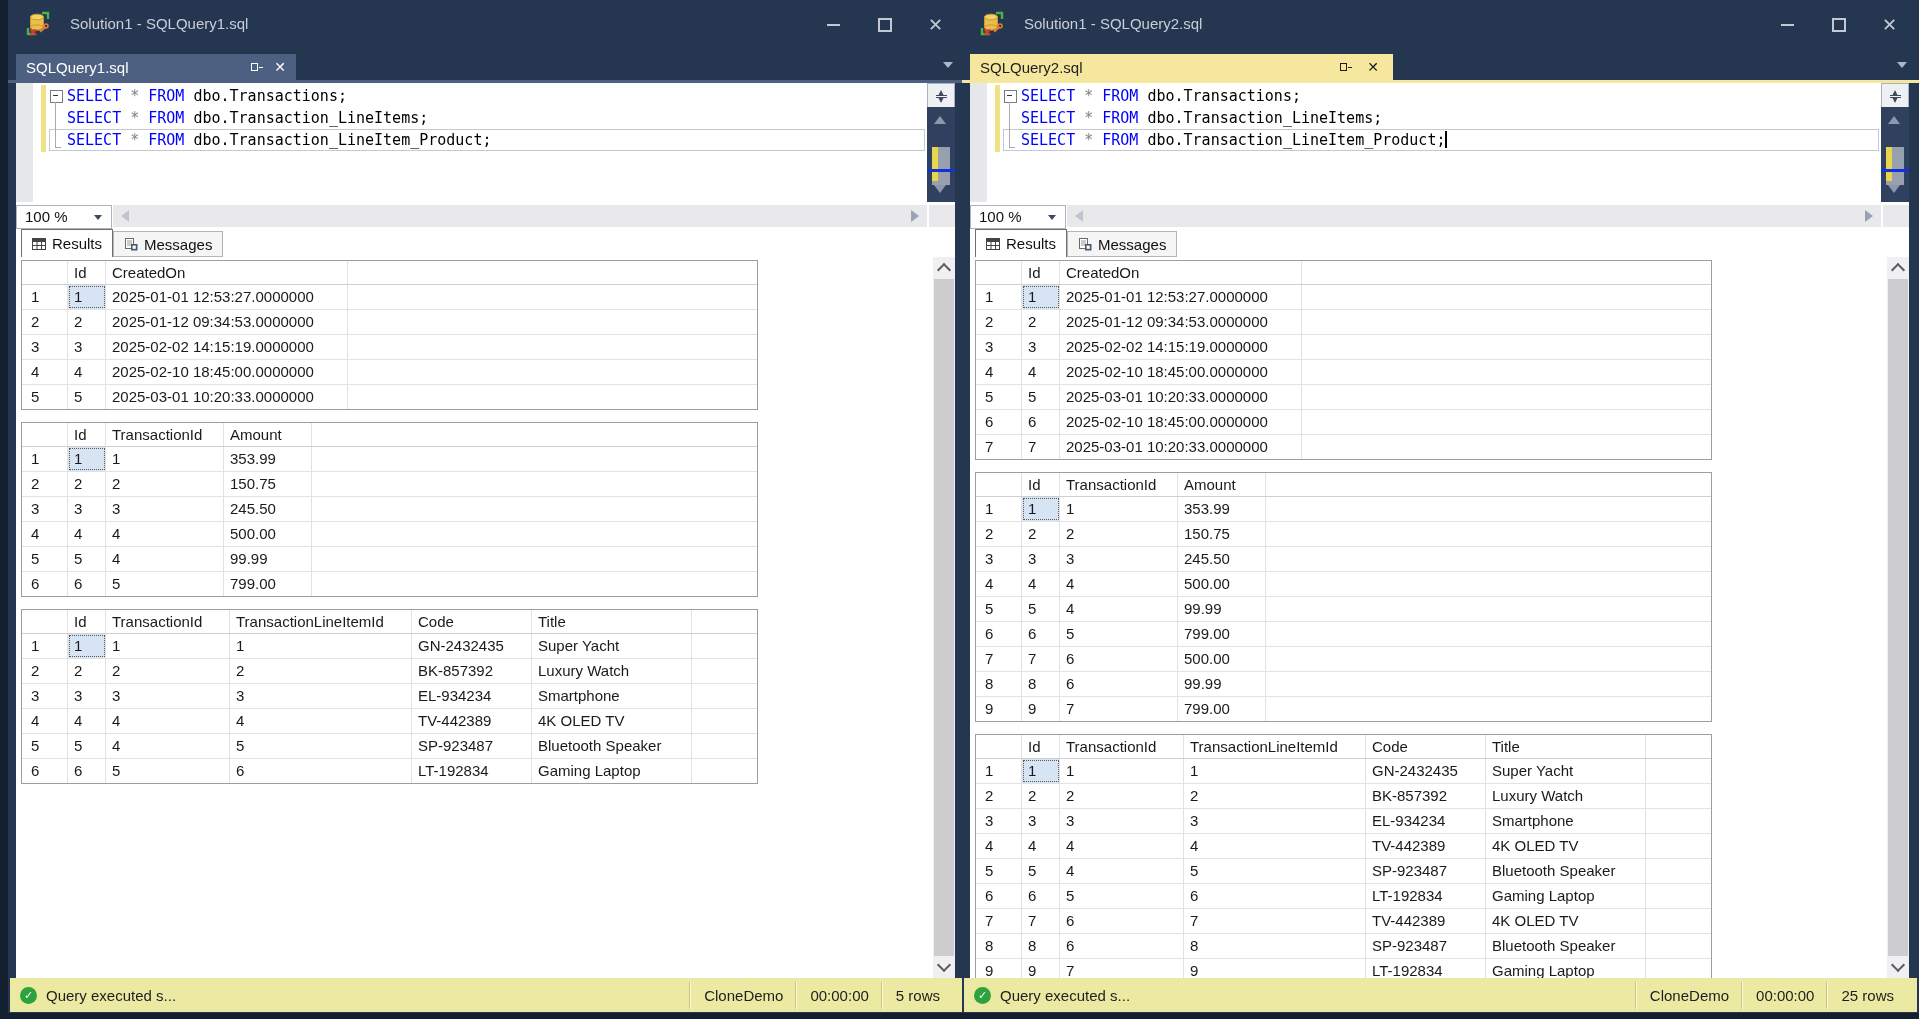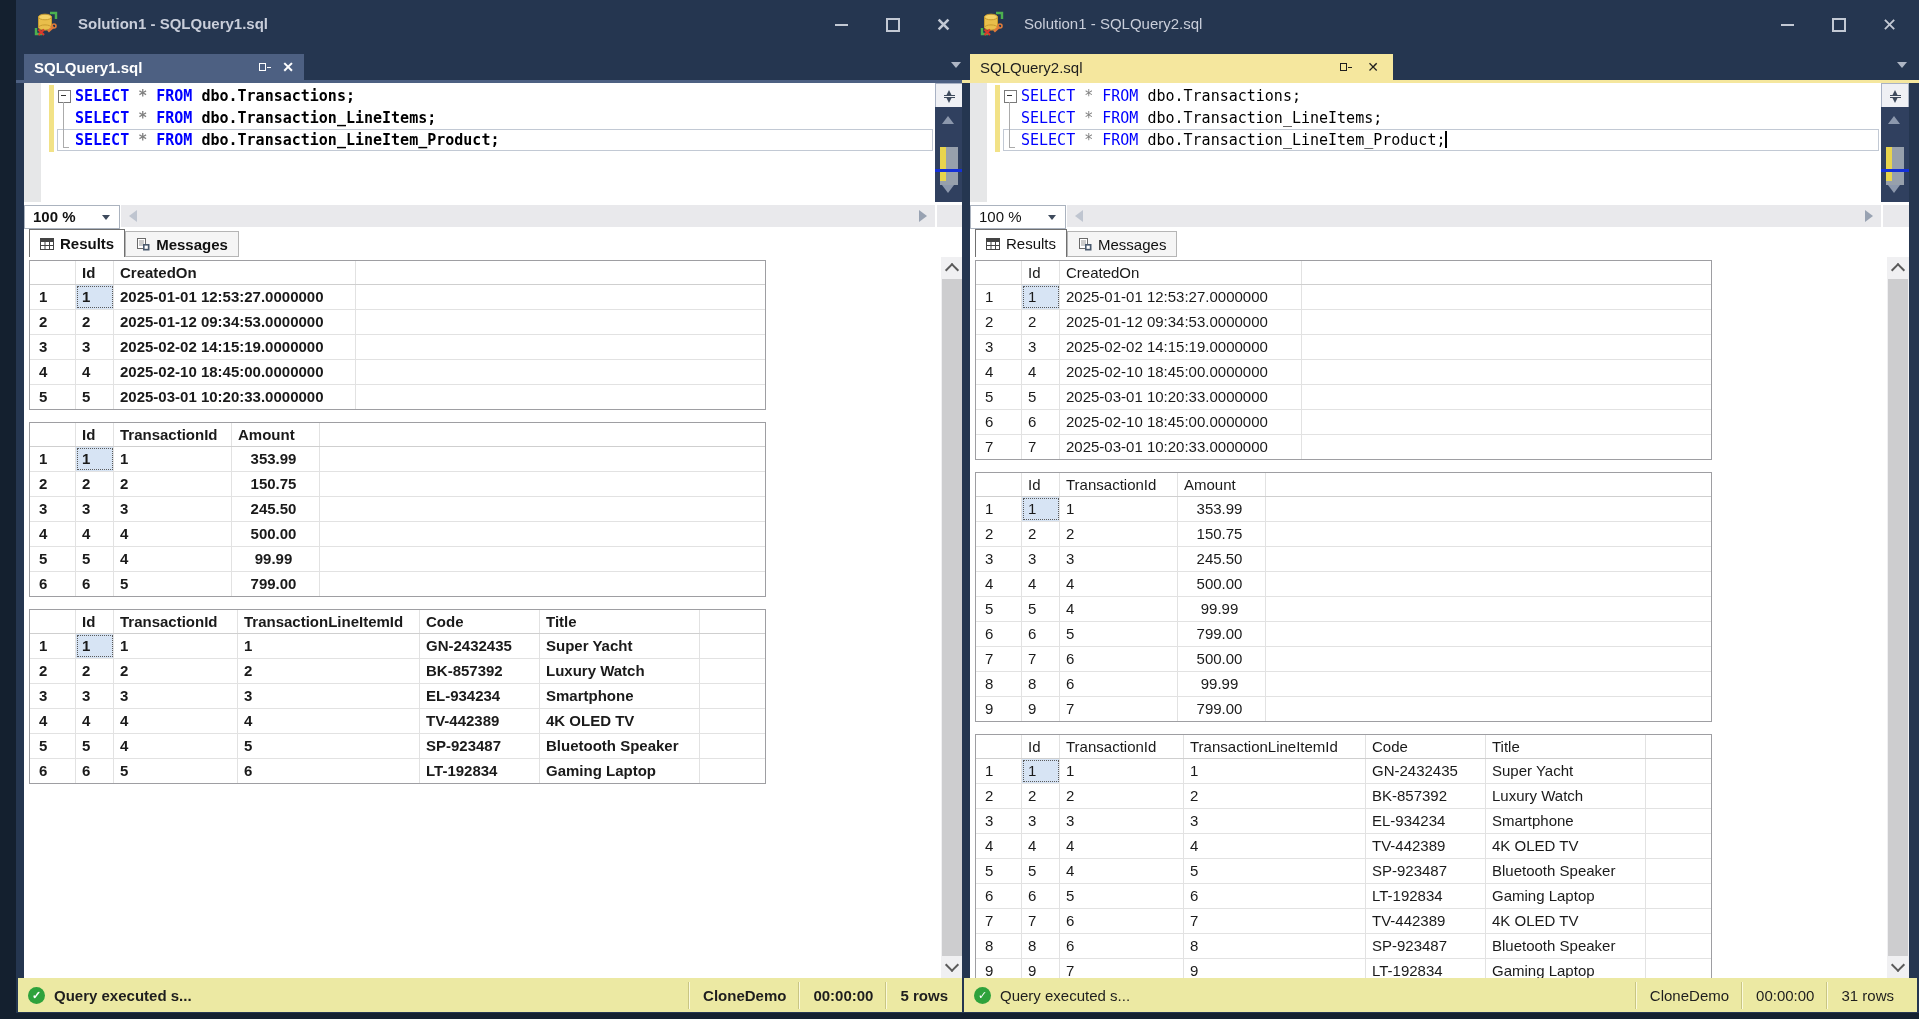--- a/index.html
+++ b/index.html
@@ -1,20 +1,20 @@
 <!DOCTYPE html>
 <html style="--title-bar: #253650; --tab-focused: #F5E79E; --tab-unfocused: #4D6082; --keyword: #0000FF; --change-marker: #F2E287; --caret-marker: #1430D8; --status-bar: #ECE9A3; --success: #2EA23C;"><head>
 <meta charset="utf-8">
 <style>
   html,body{margin:0;padding:0;background:#14202F;}
   body{width:1919px;height:1019px;position:relative;overflow:hidden;
        font-family:"Liberation Sans",sans-serif;-webkit-font-smoothing:antialiased;}
 
   .win{position:absolute;top:0;width:957px;height:1013px;background:var(--title-bar,#253650);}
-  #win0{left:16px;font-weight:bold;} #win1{left:962px;}
+  #win0{left:8px;} #win1{left:962px;}
 
   
   .titlebar{position:absolute;left:0;top:0;right:0;height:49px;color:#C9CEDA;font-size:15px;}
   .app-icon{position:absolute;left:17px;top:10px;width:27px;height:27px;}
   .title{position:absolute;left:62px;top:15px;white-space:nowrap;}
   .winbtns{position:absolute;right:4px;top:0;height:49px;display:flex;}
   .wbtn{width:51px;height:49px;display:flex;align-items:center;justify-content:center;color:#C3C9D4;}
   .min-bar{width:13px;height:2px;background:#C3C9D4;}
   .max-box{width:10px;height:10px;border:2px solid #C3C9D4;}
   .close-x{font-size:18px;line-height:18px;}
@@ -88,21 +88,21 @@
   
   .results{position:absolute;left:8px;top:257px;width:939px;height:721px;background:#fff;}
   .grids{position:absolute;left:5px;top:3px;}
   .grid{width:735px;border:1px solid #9E9EA2;background:#fff;margin-bottom:12px;font-size:15px;color:#1A1A1A;}
   .grow{display:flex;height:24px;line-height:24px;border-bottom:1px solid #E2E2E2;}
   .grow:last-child{border-bottom:none;}
   .grow.ghead{height:23px;line-height:23px;border-bottom:1px solid #CFCFCF;}
   .gcell{flex:none;padding:0 6px;box-sizing:border-box;border-right:1px solid #E2E2E2;
          white-space:nowrap;overflow:hidden;}
   .gcell.rowhdr{padding-left:9px;}
-  .gcell.num{text-align:center;padding-right:10px;}
+  .gcell.num{text-align:left;padding-right:10px;}
   .gcell.sel{background:#D7E4F4;outline:1px dotted #5A5A5A;outline-offset:-2px;}
   .gfill{flex:1;}
   
   .res-scroll{position:absolute;top:0;right:0;width:22px;height:100%;background:#F0F0F2;}
   .res-thumb{position:absolute;left:1px;right:1px;top:22px;bottom:22px;background:#CDCDCF;}
   .chev{position:absolute;left:6px;width:8px;height:8px;border-left:2px solid #5A5A5A;border-top:2px solid #5A5A5A;}
   .chev.up{top:8px;transform:rotate(45deg);}
   .chev.down{bottom:8px;transform:rotate(225deg);}
 
   
@@ -704,16 +704,16 @@
       <span class="chev down"></span>
     </div>
   </div>
 
   <footer class="statusbar">
     <span class="check">✓</span>
     <span>Query executed s...</span>
     <span class="status-right">
       <span class="sseg">CloneDemo</span>
       <span class="sseg">00:00:00</span>
-      <span class="sseg">31 rows</span>
+      <span class="sseg">25 rows</span>
     </span>
   </footer>
 </section>
 
 </body></html>

